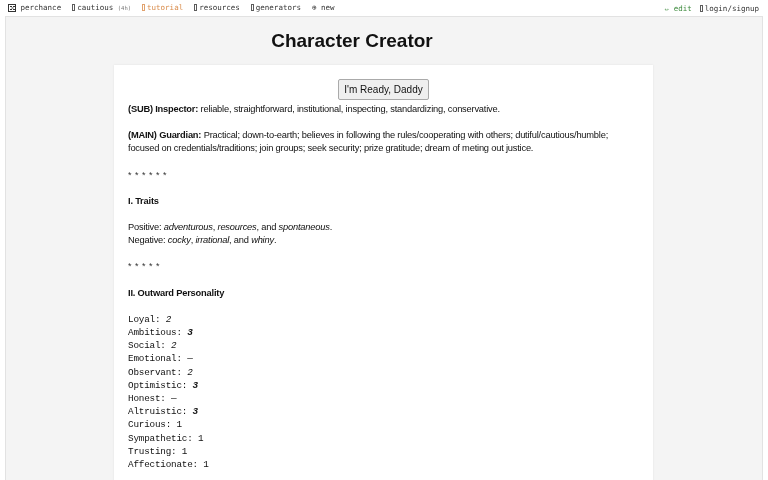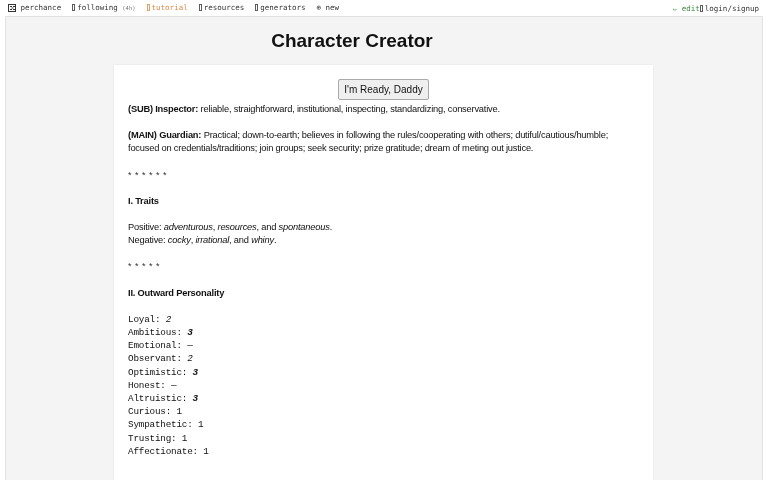--- a/index.html
+++ b/index.html
@@ -1,19 +1,19 @@
 <!DOCTYPE html>
 <html><head>
 <meta charset="utf-8">
 <style>
   html, body { margin:0; padding:0; }
   body { width:768px; height:480px; overflow:hidden; background:#ffffff; font-family:"Liberation Sans", sans-serif; position:relative; }
   .topbar { position:absolute; left:0; top:0; width:768px; height:16px; font-family:"DejaVu Sans Mono", monospace; font-size:7.5px; color:#333; }
   .topbar .left { position:absolute; left:8px; top:3px; display:flex; gap:11px; align-items:center; white-space:nowrap; }
-  .topbar .right { position:absolute; right:9px; top:4px; display:flex; white-space:nowrap; }
+  .topbar .right { position:absolute; right:9px; top:4px; display:flex; gap:8px; white-space:nowrap; }
   .topbar a { color:#333; text-decoration:none; }
   .topbar .tutorial { color:#d98b4a;text-align:center; }
   .topbar .edit { color:#3c8a3c; }
   .topbar .small { font-size:5.5px; color:#777; }
   .logo { display:inline-block; width:8px; height:8px; border:1px solid #333; position:relative; box-sizing:border-box; vertical-align:middle; }
   .logo::before { content:""; position:absolute; left:1px; top:1px; width:1.5px; height:1.5px; background:#333; box-shadow:3px 0 #333, 0 3px #333, 3px 3px #333, 1.5px 1.5px #333; }
   .box-ic { display:inline-block; width:3px; height:7px; border:1px solid currentColor; box-sizing:border-box; vertical-align:middle; margin-right:2px; opacity:.8; }
   .frame { position:absolute; left:5px; top:16px; width:758px; height:470px; background:#f4f4f4; border:1px solid #e2e2e2; box-sizing:border-box; }
   .title { position:absolute; left:0; width:704px; top:30px; text-align:center; font-size:19px; font-weight:bold; color:#111; }
   .card { position:absolute; left:114px; top:65px; width:539px; height:420px; background:#fff; box-shadow:0 0 2px rgba(0,0,0,.08); }
@@ -23,21 +23,21 @@
   .content p { margin:0 0 13px 0; }
   .stars { color:#333; font-size:9px; letter-spacing:0.5px; }
   .attr { margin:0;font-family:Liberation Mono, monospace; }
 </style>
 </head>
 <body>
 
 <div class="topbar">
   <div class="left">
     <a href="#"><span class="logo"></span> <span>perchance</span></a>
-    <a href="#"><span class="box-ic"></span><span>following</span> <span class="small">(4h)</span></a>
+    <a href="#"><span class="box-ic"></span><span>cautious</span> <span class="small">(4h)</span></a>
     <a href="#" class="tutorial"><span class="box-ic"></span><span>tutorial</span></a>
     <a href="#"><span class="box-ic"></span><span>resources</span></a>
     <a href="#"><span class="box-ic"></span><span>generators</span></a>
     <a href="#"><span>⊕</span> <span>new</span></a>
   </div>
   <div class="right">
     <a href="#" class="edit"><span>✏</span> <span>edit</span></a>
     <a href="#"><span class="box-ic"></span><span>login/signup</span></a>
   </div>
 </div>
@@ -57,20 +57,21 @@
     <p><b>I. Traits</b></p>
     <p>
       <span>Positive: </span><i>adventurous</i>, <i>resources</i>, and <i>spontaneous</i>.<br>
       <span>Negative: </span><i>cocky</i>, <i>irrational</i>, and <i>whiny</i>.
     </p>
     <p class="stars">* * * * *</p>
     <p><b>II. Outward Personality</b></p>
     <div id="attrs">
         <div class="attr"><span>Loyal: </span><span style="font-style: italic;">2</span></div>
         <div class="attr"><span>Ambitious: </span><span style="font-style: italic; font-weight: bold;">3</span></div>
+        <div class="attr"><span>Social: </span><span style="font-style: italic;">2</span></div>
         <div class="attr"><span>Emotional: </span><span>—</span></div>
         <div class="attr"><span>Observant: </span><span style="font-style: italic;">2</span></div>
         <div class="attr"><span>Optimistic: </span><span style="font-style: italic; font-weight: bold;">3</span></div>
         <div class="attr"><span>Honest: </span><span>—</span></div>
         <div class="attr"><span>Altruistic: </span><span style="font-style: italic; font-weight: bold;">3</span></div>
         <div class="attr"><span>Curious: </span><span>1</span></div>
         <div class="attr"><span>Sympathetic: </span><span>1</span></div>
         <div class="attr"><span>Trusting: </span><span>1</span></div>
         <div class="attr"><span>Affectionate: </span><span>1</span></div>
       </div>

